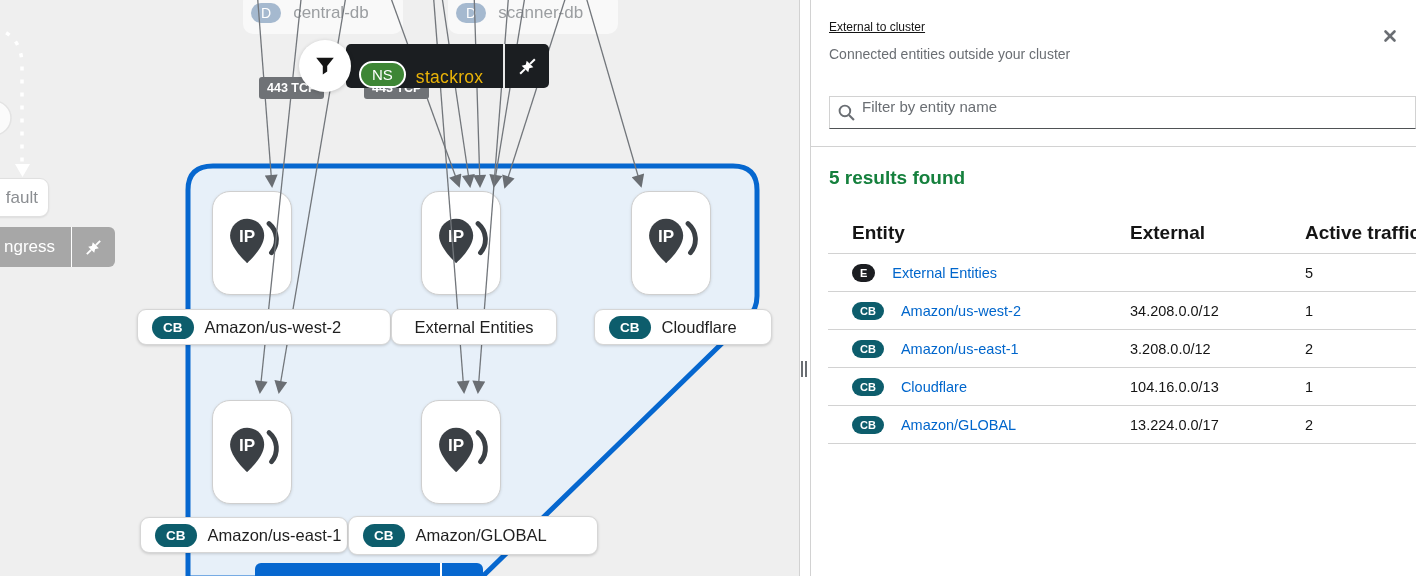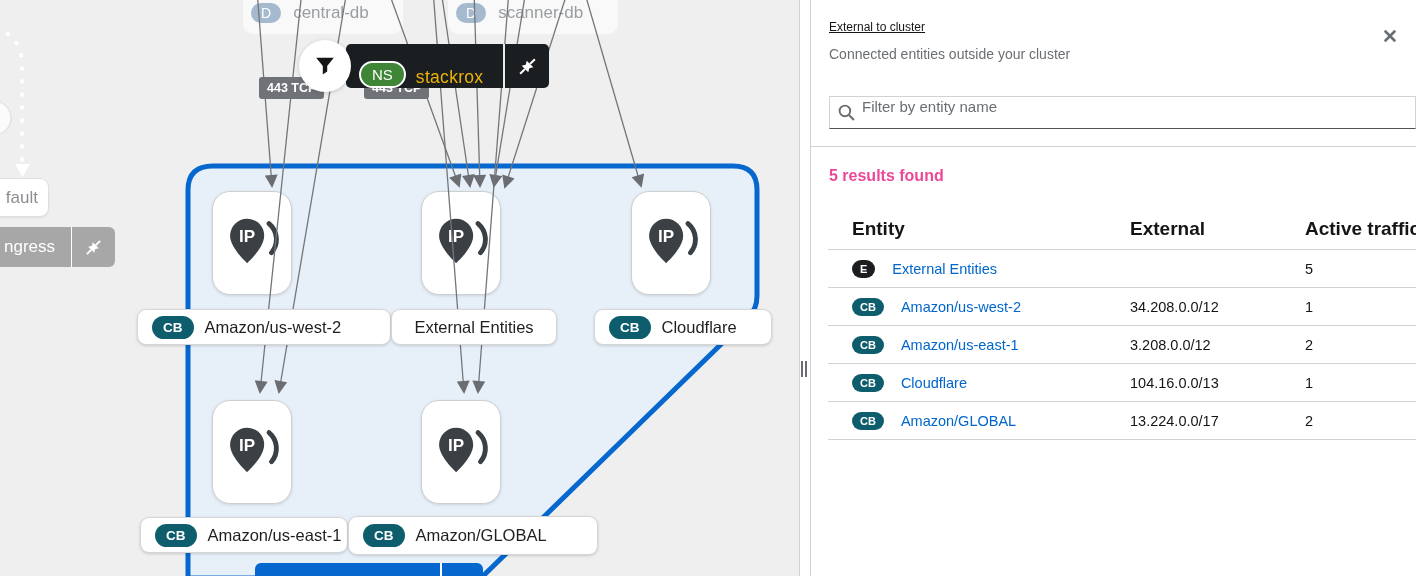--- a/index.html
+++ b/index.html
@@ -80,21 +80,21 @@
     justify-content:center; }
 
   .search-wrap { position:relative; margin:33px 0 0 18px; height:33px; }
   .search-wrap input { width:100%; height:33px; border:1px solid #d2d2d2;
     border-bottom:1px solid #4f5255; padding:0 10px 12px 32px; font-size:15px;
     font-family:"Liberation Sans", sans-serif; color:#ef4444; outline:none; }
   .search-wrap input::placeholder { color:#6a6e73; }
   .search-wrap .search-ic { position:absolute; left:9px; top:8px; }
 
   .panel-hr { border:none; border-top:1px solid #d2d2d2; margin-top:17px; }
-  .results-heading { margin:20px 0 16px 18px; font-size:16px; font-weight:bold; color:#ec4899; }
+  .results-heading { margin:20px 0 16px 18px; font-size:19px; font-weight:bold; color:#15803d; }
 
   table.entities { margin:25px 0 0 17px; border-collapse:collapse; table-layout:fixed;
     width:640px; font-size:14.5px; color:#151515; }
   table.entities col.c-entity { width:278px; }
   table.entities col.c-address { width:175px; }
   table.entities th { text-align:left; font-weight:bold; padding:8px 8px 9px 24px;
     border-bottom:1px solid #d2d2d2; font-size:19px; }
   table.entities td { padding:0 8px 0 24px; height:38px; border-bottom:1px solid #d2d2d2; }
   .entity-cell { display:flex; align-items:center; }
   .pill { color:#fff; font-weight:bold; font-size:11px; border-radius:10px;

